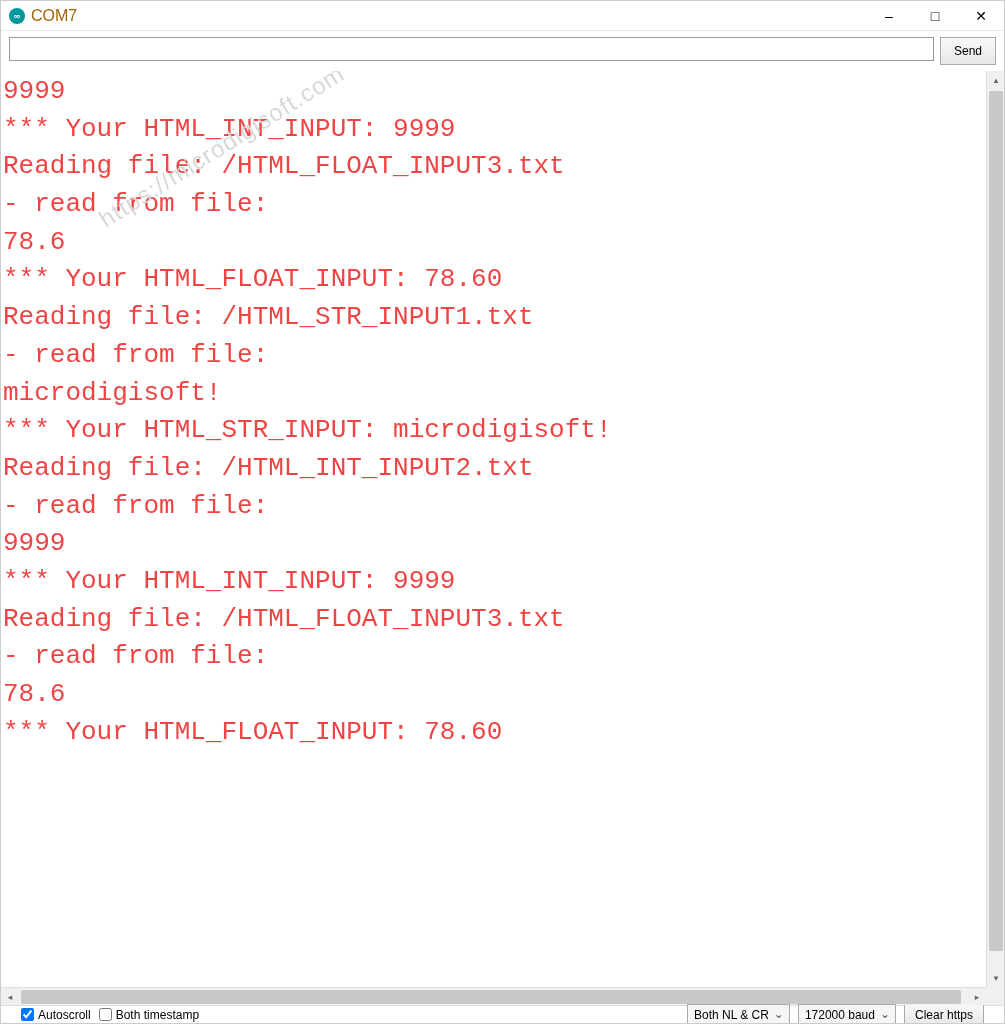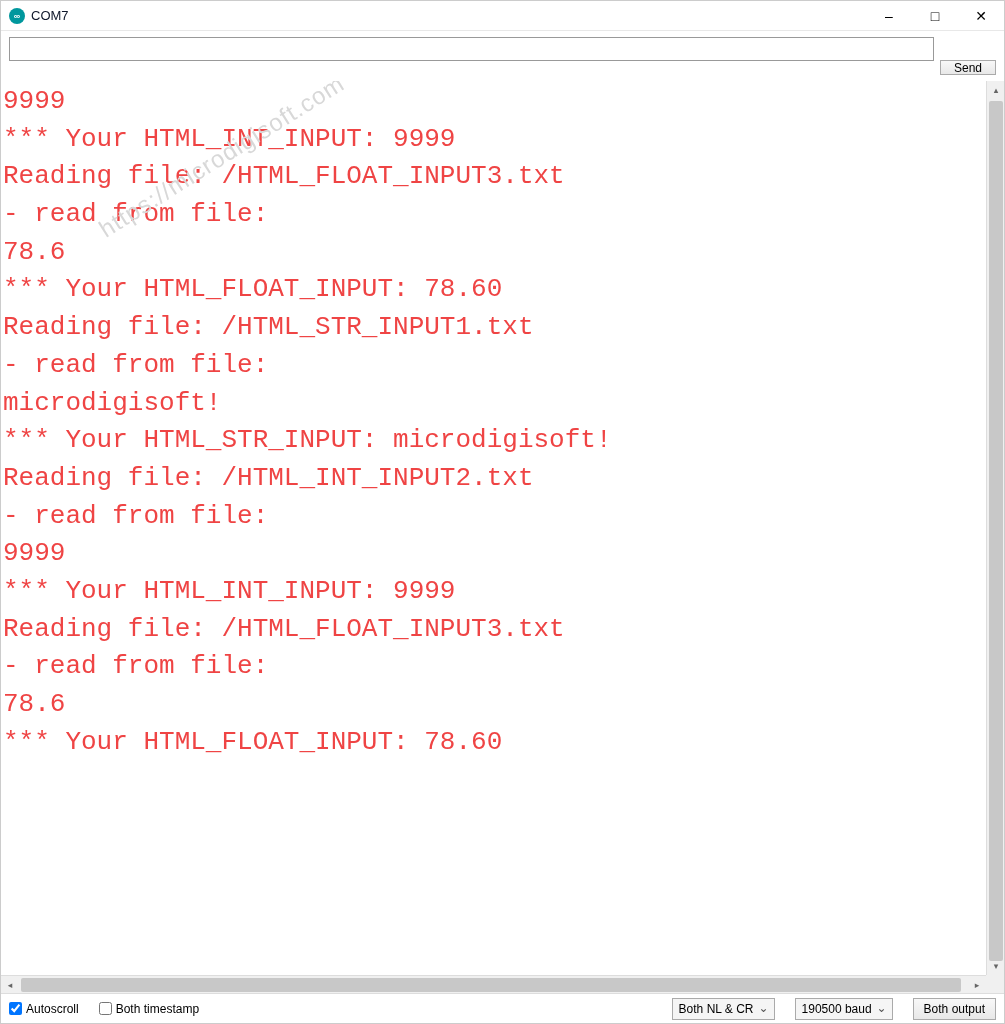--- a/index.html
+++ b/index.html
@@ -22,21 +22,21 @@
       border-bottom: 1px solid #e8e8e8;
     }
     .app-icon {
       width: 16px; height: 16px;
       background: #00979d;
       border-radius: 50%;
       margin-right: 6px;
       display: flex; align-items: center; justify-content: center;
       color: #fff; font-size: 9px; font-weight: bold;
     }
-    .title-text { font-size: 13px; color: #0f172a; }
+    .title-text { font-size: 16px; color: #a16207; }
     .win-controls { margin-left: auto; display: flex; }
     .win-btn {
       width: 46px; height: 30px;
       display: flex; align-items: center; justify-content: center;
       font-size: 14px; color: #000;
       font-family: "Segoe UI Symbol", sans-serif;
     }
     .input-row {
       padding: 6px 8px;
       display: flex;
@@ -46,26 +46,25 @@
     .serial-input {
       flex: 1;
       height: 24px;
       border: 1px solid #999;
       padding: 0 4px;
       font-size: 13px;
       background: #fff;
     }
     .send-btn {
       width: 56px;
-      height: 15px;
+      height: 28px;
       background: linear-gradient(#f8f8f8, #e8e8e8);
       border: 1px solid #aaa;
       font-size: 12px;
       cursor: default;
-      margin-top: 23px;
     }
     .output-area {
       flex: 1;
       position: relative;
       overflow: hidden;
       background: #fff;
     }
     .output-content {
       position: absolute;
       top: 0; left: 0; right: 18px; bottom: 18px;
@@ -114,27 +113,27 @@
       position: absolute; top: 2px; height: 14px;
       background: #c8c8c8;
       border-radius: 2px;
     }
     .corner {
       position: absolute; right: 0; bottom: 0;
       width: 18px; height: 18px;
       background: #f0f0f0;
     }
     .bottom-bar {
-      height: 30px;
+      height: 18px;
       background: #fff;
       border-top: 1px solid #ddd;
       display: flex;
       align-items: center;
-      padding: 0 8px;
-      gap: 20px;
+      padding: 0 20px;
+      gap: 8px;
       font-size: 12px;
     }
     .cb {
       display: flex; align-items: center; gap: 4px;
     }
     .cb input[type="checkbox"] {
       width: 13px; height: 13px;
     }
     .spacer { flex: 1; }
     .select {
@@ -233,16 +232,16 @@
   </label>
   <label class="cb">
     <input type="checkbox" style="">
     <span>Both timestamp</span>
   </label>
   <div class="spacer"></div>
   <div class="select">
     <span>Both NL &amp; CR</span>
   </div>
   <div class="select">
-    <span>190500 baud</span>
-  </div>
-  <button class="clear-btn">Both output</button>
+    <span>172000 baud</span>
+  </div>
+  <button class="clear-btn">Clear https</button>
 </div>
 
 </body></html>

